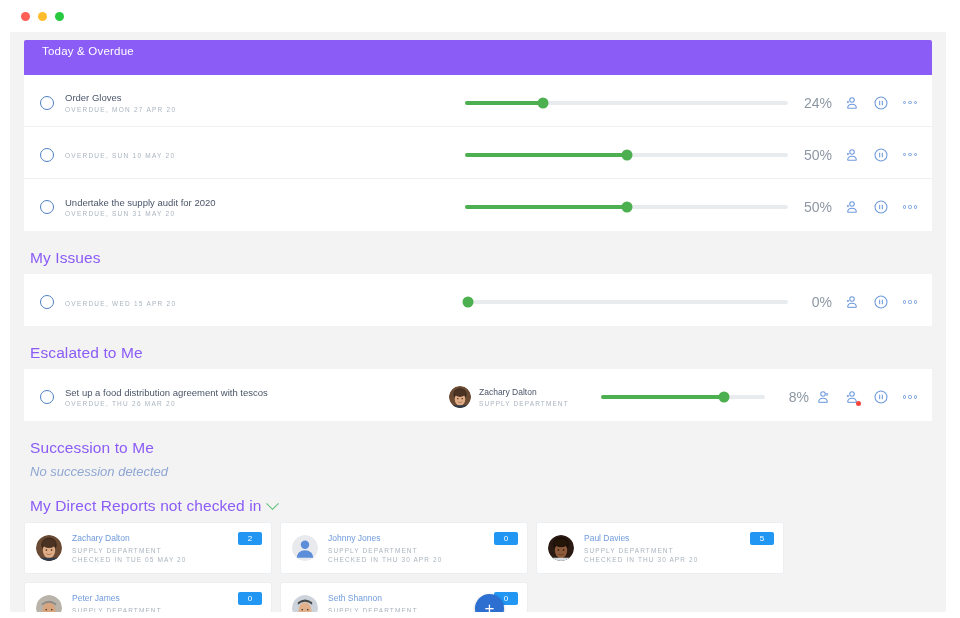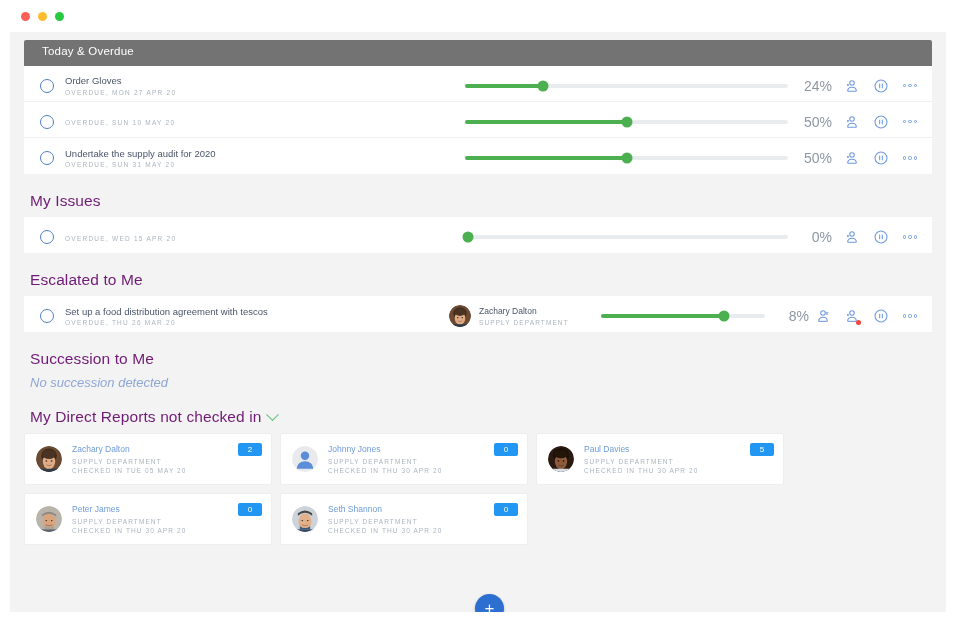--- a/index.html
+++ b/index.html
@@ -38,34 +38,34 @@
 
   .canvas {
     position: relative;
     height: 580px;
     background: #f3f3f3;
     padding: 8px 14px 0 14px;
   }
 
   
   .section-bar {
-    background: #737373;
+    background: #8b5cf6;
     color: #ffffff;
     font-size: 11.5px;
-    height: 26px;
+    height: 35px;
     line-height: 23px;
     padding-left: 18px;
     border-radius: 2px 2px 0 0;
     letter-spacing: .2px;
   }
 
   
   .section-title {
     font-size: 15.5px;
-    color: #701a75;
+    color: #8b5cf6;
     font-weight: 400;
     margin: 18px 0 7px 6px;
     letter-spacing: .1px;
     display: flex;
     align-items: center;
     gap: 7px;
   }
   .chev {
     display: inline-block;
     width: 9px; height: 9px;
@@ -79,21 +79,21 @@
     color: #8fa7d4;
     margin: 0 0 4px 6px;
   }
 
   
   .task-list { background: #ffffff; border-radius: 0 0 2px 2px; }
   .task-list.standalone { border-radius: 2px; }
   .task-row {
     display: flex;
     align-items: center;
-    height: 36px;
+    height: 52px;
     padding: 4px 14px 0 16px;
     border-bottom: 1px solid #eef0f2;
     background: #ffffff;
   }
   .task-row:last-child { border-bottom: none; }
 
   .check {
     width: 14px; height: 14px;
     border: 1.6px solid #4f7fc4;
     border-radius: 50%;

